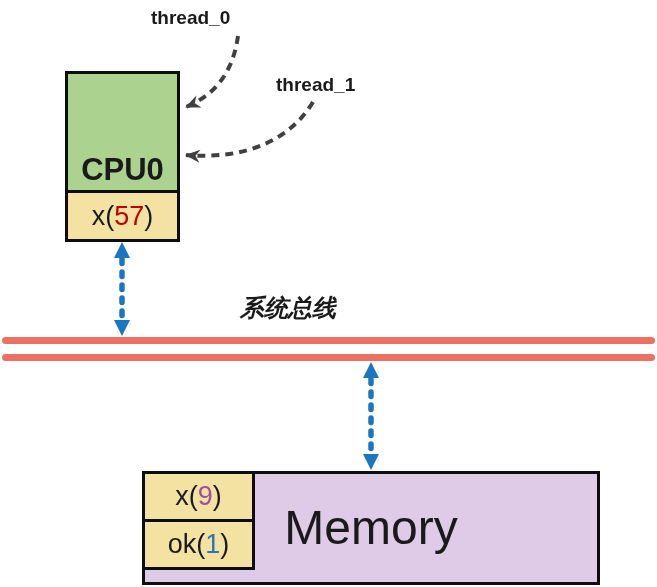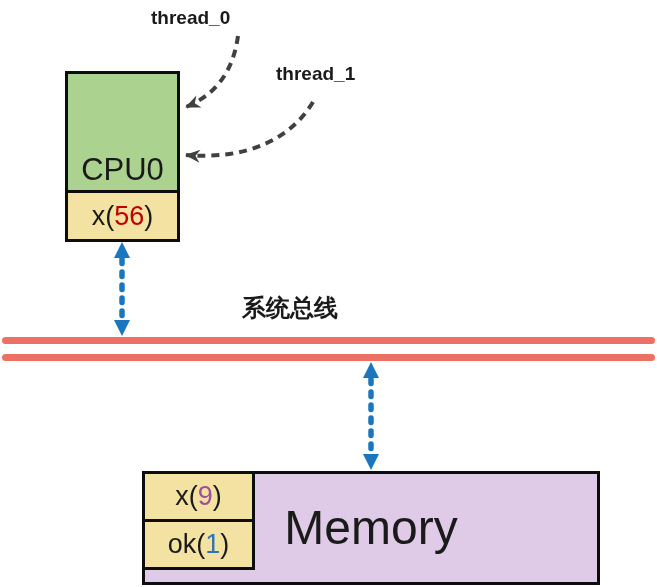--- a/index.html
+++ b/index.html
@@ -25,29 +25,29 @@
     overflow:hidden;
   }
   .thread-label{
     position:absolute;
     font-size:19px;
     font-weight:bold;
     color:var(--text);
     white-space:nowrap;
   }
   .thread-label.t0{left:151px;top:7px;}
-  .thread-label.t1{left:276px;top:63px;}
+  .thread-label.t1{left:276px;top:74px;}
 
   .cpu-box{
     position:absolute;
     left:65px;top:71px;width:115px;height:122px;
     box-sizing:border-box;
     background:var(--cpu-fill);
     border:3px solid var(--border);
-    display:flex;align-items:flex-end;justify-content:center;
+    display:flex;align-items:flex-end;justify-content:center;font-weight:bold;
   }
   .cpu-name{
     font-size:31px;
     line-height:1;
     padding-bottom:5px;
   }
   .cell{
     position:absolute;
     box-sizing:border-box;
     background:var(--cell-fill);
@@ -55,22 +55,23 @@
     display:flex;align-items:center;justify-content:center;
     font-size:27px;
     line-height:1;
     white-space:nowrap;
   }
   .cpu-cell{left:65px;top:190px;width:115px;height:52px;}
 
   .bus-label{
     position:absolute;
     left:240px;top:292px;width:100px;
-    font-size:24px;font-weight:bold;text-align:center;
+    font-size:24px;font-weight:bold;
     white-space:nowrap;
+    font-style:italic;
   }
   .bus-line{
     position:absolute;
     left:2px;width:653px;height:7px;
     border-radius:4px;
     background:var(--bus-line);
   }
   .bus-line.top{top:337px;}
   .bus-line.bottom{top:354px;}
 
@@ -116,21 +117,21 @@
 
   <div class="thread-label t0">thread_0</div>
   <div class="thread-label t1">thread_1</div>
 
   <div class="cpu-box">
     <div class="cpu-name">CPU0</div>
   </div>
 
   <div class="cell cpu-cell">
       <span>x(</span>
-      <span class="val-red">56</span>
+      <span class="val-red">57</span>
       <span>)</span>
     </div>
 
   <div class="bus-label">系统总线</div>
   <div class="bus-line top"></div>
   <div class="bus-line bottom"></div>
 
   <div class="memory-box">
     <div class="mem-name">Memory</div>
     <div class="cell mem-cell-x">

